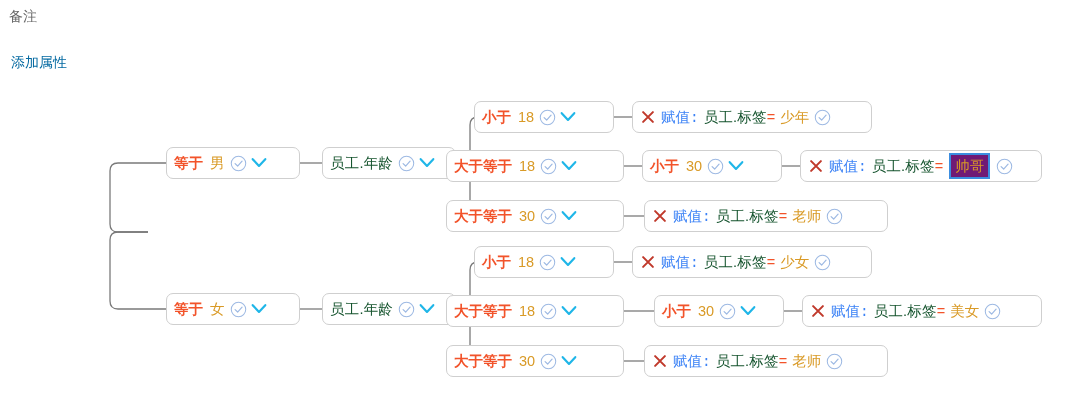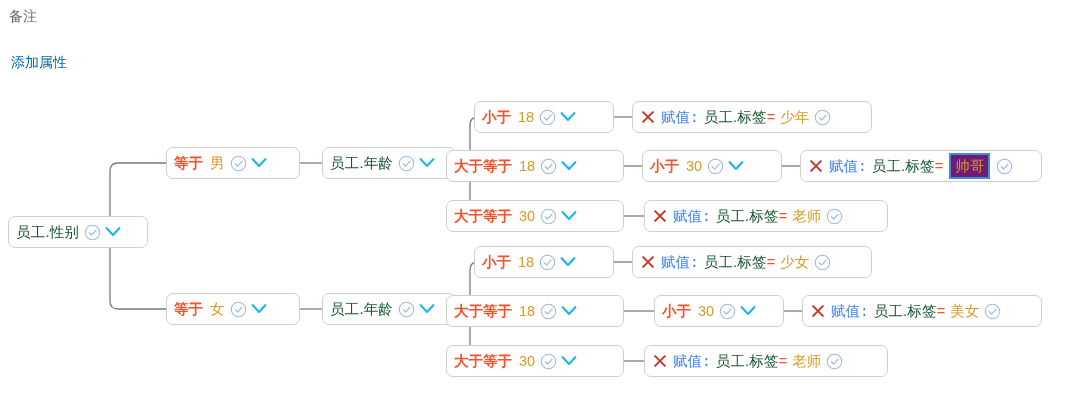--- a/index.html
+++ b/index.html
@@ -99,34 +99,20 @@
 
     <path d="M456,309 L463,309 Q470,309 470,301 L470,270 Q470,262 478,262 L474,262"></path>
     <path d="M456,309 L446,309"></path>
     <path d="M456,309 L463,309 Q470,309 470,317 L470,353 Q470,361 478,361 L446,361"></path>
     <path d="M614,262 L632,262"></path>
     <path d="M624,311 L654,311"></path>
     <path d="M784,311 L802,311"></path>
     <path d="M624,361 L644,361"></path>
   </svg>
 
-  <div class="node" style="left:8px;top:216px;width:140px;">
-    <span class="t-field">员工.性别</span>
-    <span class="ic ic-check">
-      <svg viewBox="0 0 20 20">
-          <circle cx="10" cy="10" r="8.5" fill="none" stroke="#9db9e3" stroke-width="1.2"></circle>
-          <path d="M6 10.2 L9 13 L14.2 7.2" fill="none" stroke="#9db9e3" stroke-width="1.4" stroke-linecap="round" stroke-linejoin="round"></path>
-        </svg>
-    </span>
-    <span class="ic ic-chev">
-      <svg viewBox="0 0 20 14">
-          <path d="M3 3.5 L10 11 L17 3.5" fill="none" stroke="#1fb6e8" stroke-width="2.4" stroke-linecap="round" stroke-linejoin="round"></path>
-        </svg>
-    </span>
-  </div>
 
   <div class="node" style="left:166px;top:147px;width:134px;">
     <span class="t-op">等于</span>
     <span class="gap6"></span>
     <span class="t-val">男</span>
     <span class="ic ic-check">
       <svg viewBox="0 0 20 20">
           <circle cx="10" cy="10" r="8.5" fill="none" stroke="#9db9e3" stroke-width="1.2"></circle>
           <path d="M6 10.2 L9 13 L14.2 7.2" fill="none" stroke="#9db9e3" stroke-width="1.4" stroke-linecap="round" stroke-linejoin="round"></path>
         </svg>

